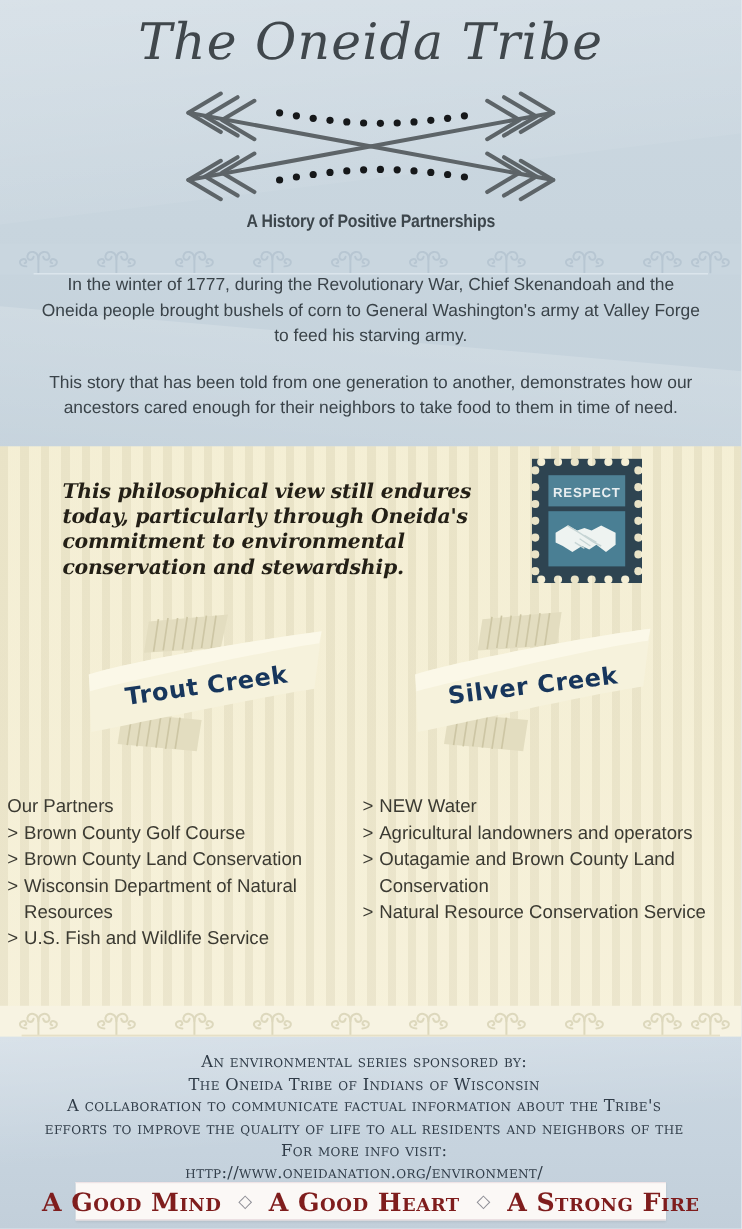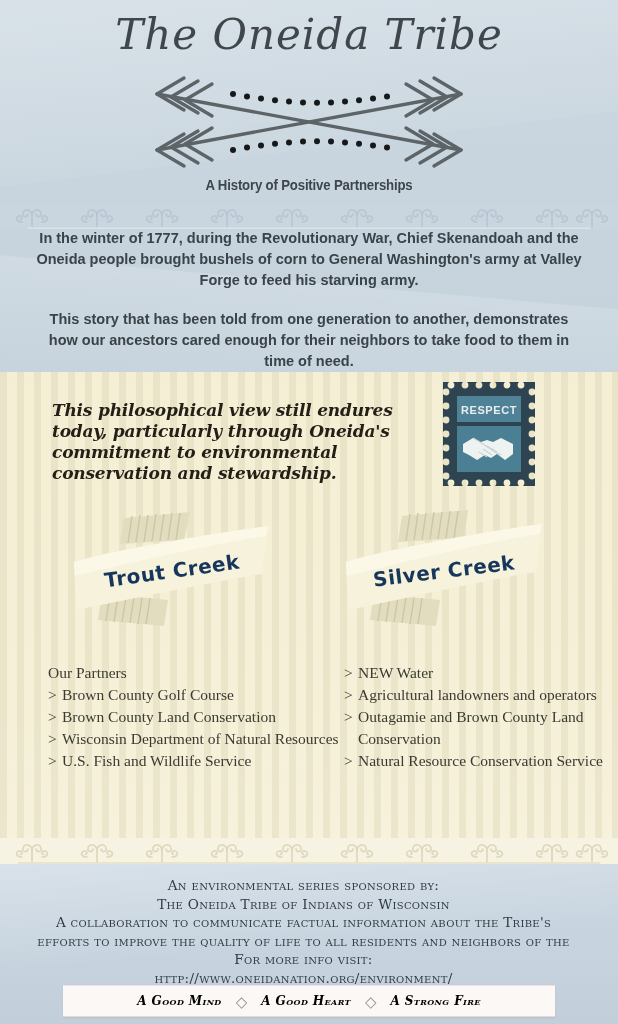--- a/index.html
+++ b/index.html
@@ -98,21 +98,21 @@
     position: absolute;
     left: 0; top: 228px;
     width: 618px;
     text-align: center;
     color: #3a4349;
     font-size: 14.5px;
     line-height: 21px;
     font-family: "Liberation Sans Narrow", "Liberation Sans", sans-serif;
     z-index: 4;
   }
-  .story p { margin: 0 34px; font-weight: bold; }
+  .story p { margin: 0 34px; }
   .story p + p { margin-top: 18px; }
 
   
   .cream {
     position: absolute;
     left: 0; top: 372px;
     width: 618px;
     height: 490px;
     background:
       repeating-linear-gradient(90deg,
@@ -161,25 +161,24 @@
     font-family: "DejaVu Sans", sans-serif;
     letter-spacing: 0.5px;
   }
   .ribbon.trout .ribbon-label  { left: 0; top: 49px; transform: rotate(-8deg); }
   .ribbon.silver .ribbon-label { left: 0; top: 49px; transform: rotate(-7deg); }
 
   
   .partners {
     position: absolute;
     top: 290px;
-    font-family: Liberation Serif, serif;
+    font-family: Liberation Sans, sans-serif;
     font-size: 15.5px;
     line-height: 22px;
     color: #3b3a32;
-    margin-left: 42px;
   }
   .partners.left  { left: 6px;   width: 292px; }
   .partners.right { left: 302px; width: 312px; }
   .partners .heading { margin: 0 0 0 0; }
   .partners ul { list-style: none; margin: 0; padding: 0; }
   .partners li { text-indent: 0; padding-left: 14px; position: relative; }
   .partners li .gt { position: absolute; left: 0; top: 0; }
 
   
   .footer {
@@ -225,25 +224,24 @@
     display: flex;
     align-items: center;
     justify-content: center;
     gap: 14px;
     z-index: 5;
   }
   .motto-text {
     font-family: "DejaVu Serif", serif;
     font-variant: small-caps;
     font-weight: 700;
-    font-size: 12px;
-    color: #000000;
+    font-size: 21px;
+    color: #7f1d1d;
     letter-spacing: 0.4px;
     white-space: nowrap;
-    font-style: italic;
   }
   .motto-diamond {
     font-size: 15px;
     color: #8e8e96;
     line-height: 1;
   }
 </style>
 </head>
 <body>
 

